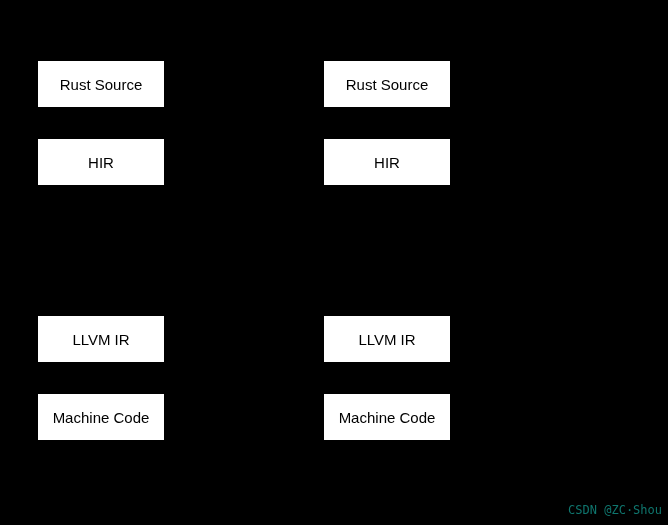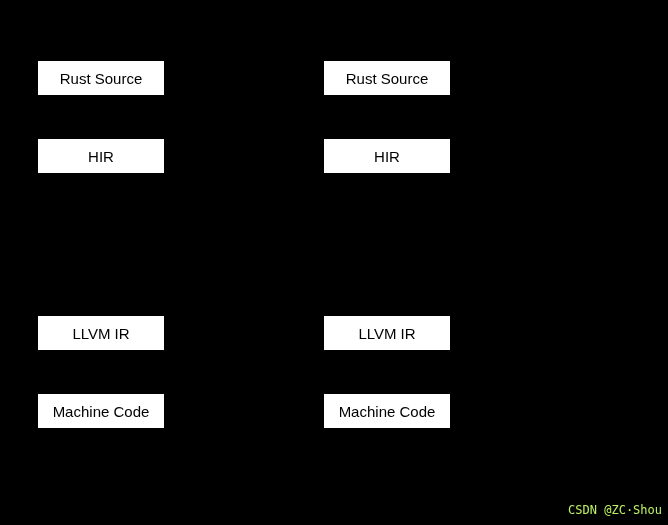--- a/index.html
+++ b/index.html
@@ -11,38 +11,38 @@
     position: relative;
     width: 668px;
     height: 525px;
     background: #000000;
     overflow: hidden;
     font-family: "Liberation Sans", sans-serif;
   }
   .box {
     position: absolute;
     width: 126px;
-    height: 34px;
+    height: 46px;
     background: #ffffff;
     color: #000000;
     display: flex;
     align-items: center;
     justify-content: center;
     font-size: 15px;
     line-height: 1;
     box-sizing: border-box;
   }
   .box span {
     white-space: nowrap;
   }
   .watermark {
     position: absolute;
     right: 6px;
     bottom: 8px;
-    color: #bef264;
+    color: #0f766e;
     font-family: "DejaVu Sans Mono", monospace;
     font-size: 12px;
     letter-spacing: 0px;
     white-space: nowrap;
   }
 </style>
 </head>
 <body>
 
 <div class="canvas">

